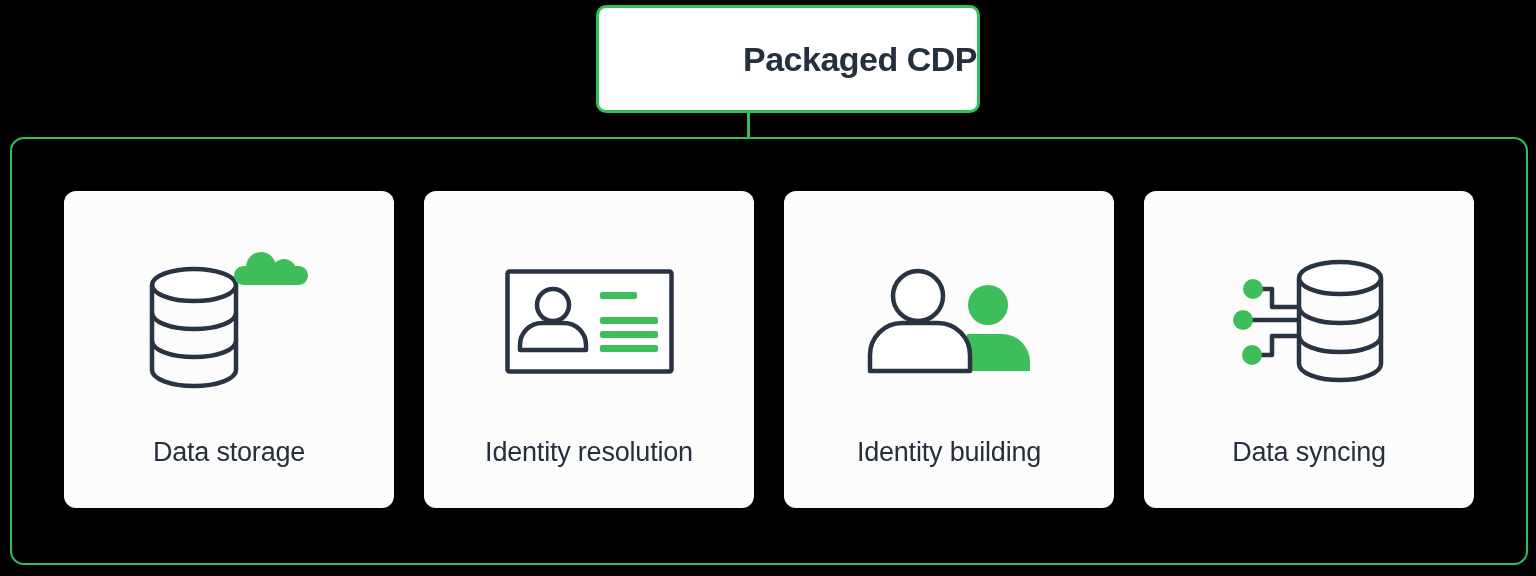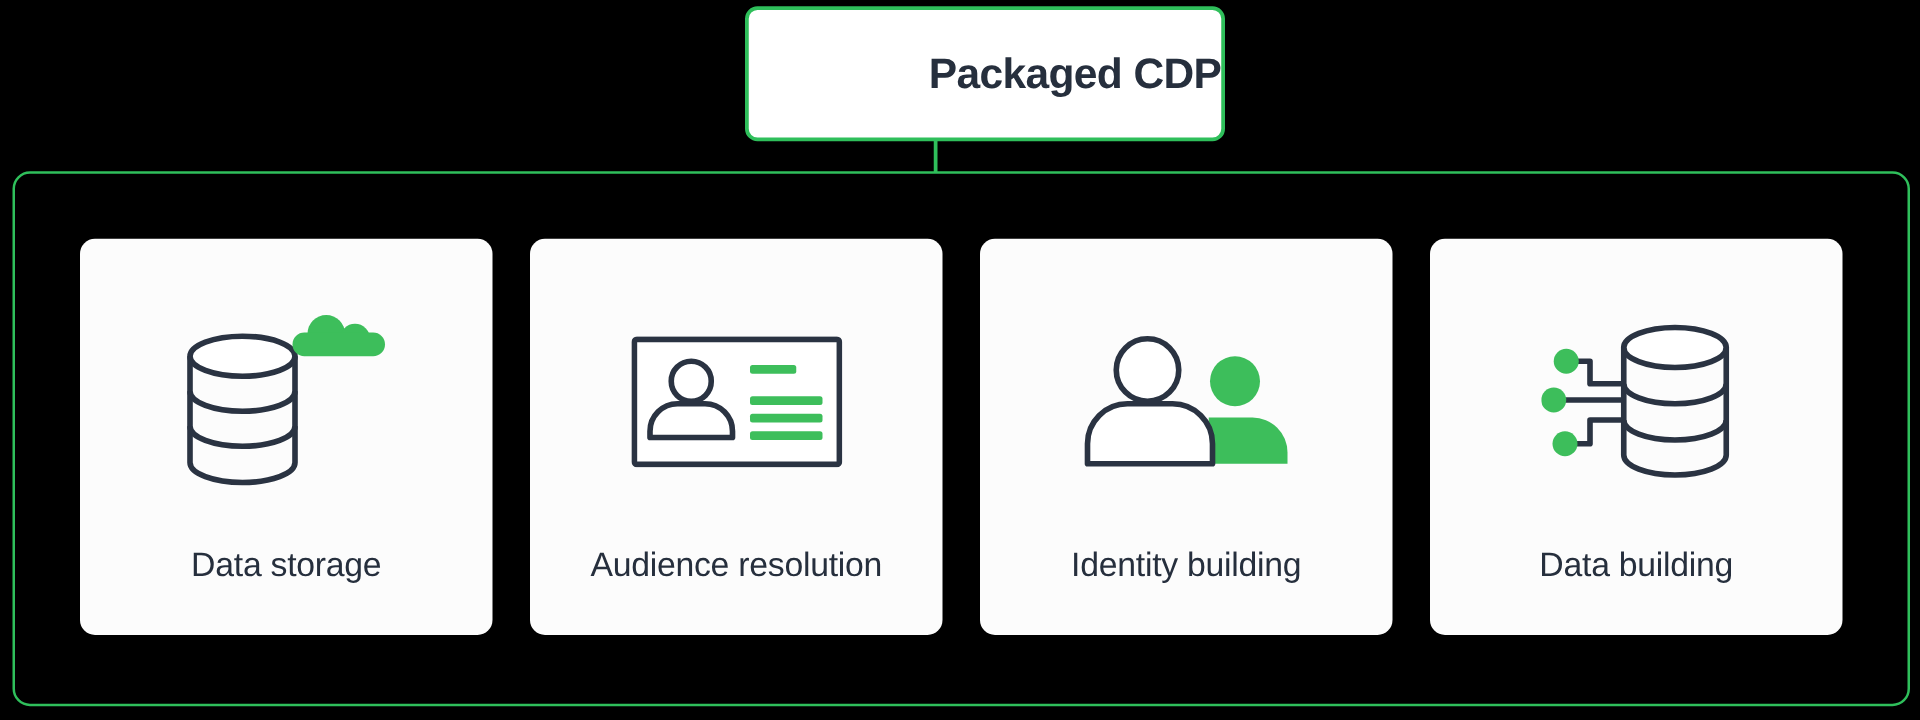--- a/index.html
+++ b/index.html
@@ -123,21 +123,21 @@
           <circle class="stroke" cx="48" cy="36" r="16"></circle>
           <path class="stroke" d="M15 81v-5a22 22 0 0 1 22-22h22a22 22 0 0 1 22 22v5z"></path>
           <g class="green-fill">
             <rect x="95" y="23" width="37" height="7" rx="2"></rect>
             <rect x="95" y="48" width="58" height="7" rx="2"></rect>
             <rect x="95" y="62" width="58" height="7" rx="2"></rect>
             <rect x="95" y="76" width="58" height="7" rx="2"></rect>
           </g>
         </svg>
       </div>
-      <div class="card-label">Audience resolution</div>
+      <div class="card-label">Identity resolution</div>
     </div>
 
     <div class="card">
       <div class="icon-wrap">
         <svg class="icon-svg" width="165" height="106" viewBox="0 0 165 106">
 
           <g class="green-fill">
             <circle cx="121" cy="37" r="20"></circle>
             <path d="M100 103V66h35a28 28 0 0 1 28 28v9z"></path>
           </g>
@@ -162,17 +162,17 @@
             <circle cx="10" cy="63" r="10"></circle>
             <circle cx="19" cy="98" r="10"></circle>
           </g>
 
           <ellipse class="stroke-fill" cx="107" cy="21" rx="41" ry="16"></ellipse>
           <path class="stroke" d="M66 21v86c0 8.8 18.4 16 41 16s41-7.2 41-16V21"></path>
           <path class="stroke" d="M66 50c0 8.8 18.4 16 41 16s41-7.2 41-16"></path>
           <path class="stroke" d="M66 79c0 8.8 18.4 16 41 16s41-7.2 41-16"></path>
         </svg>
       </div>
-      <div class="card-label">Data building</div>
+      <div class="card-label">Data syncing</div>
     </div>
 
   </div>
 </div>
 
 </body></html>

